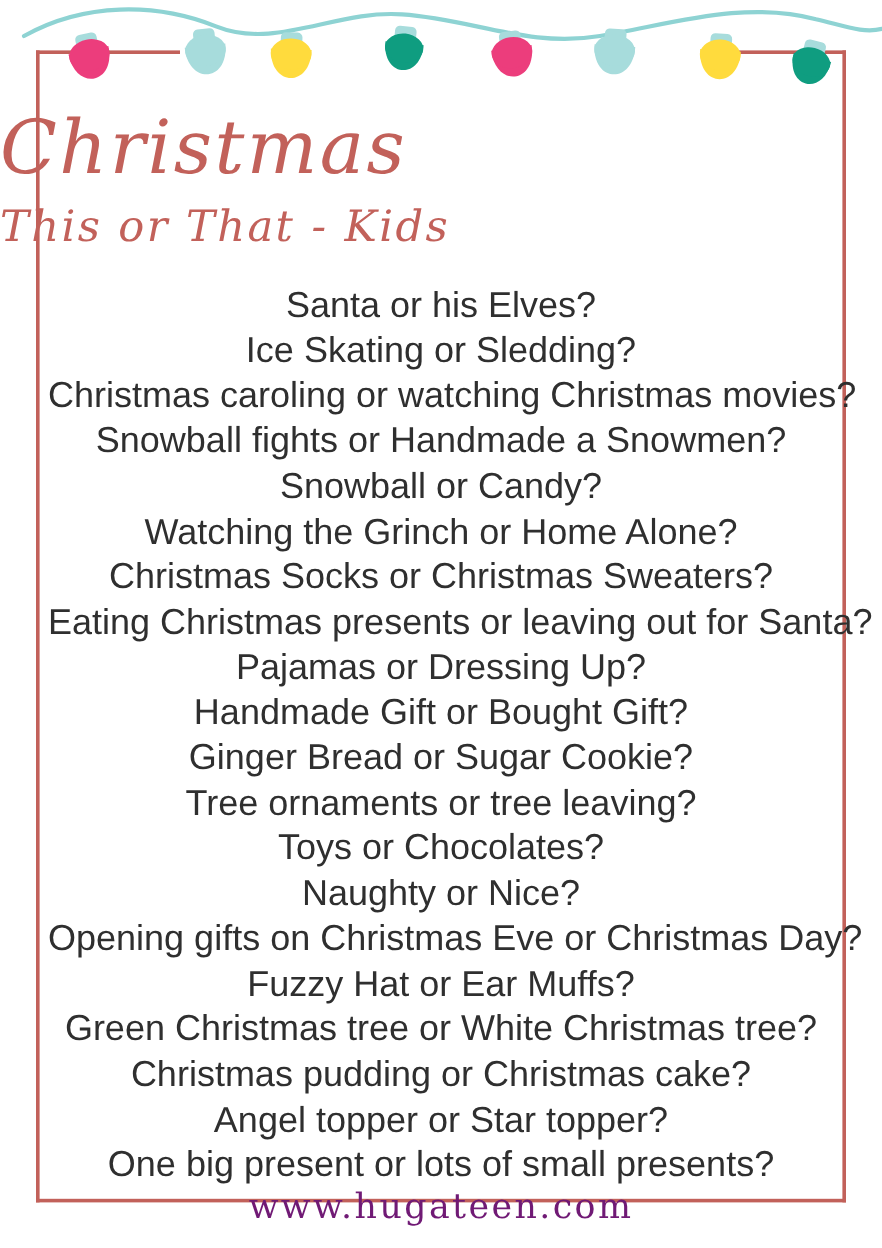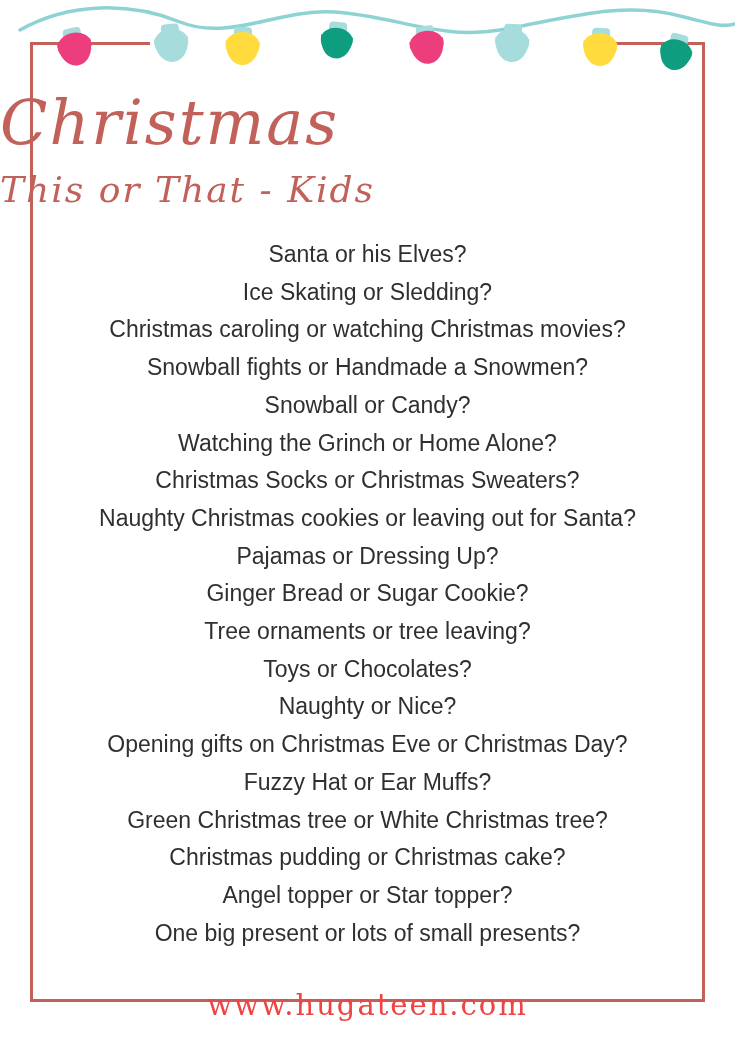--- a/index.html
+++ b/index.html
@@ -87,39 +87,39 @@
   
   .questions {
     position: absolute;
     left: 40px;
     top: 236px;
     width: 655px;
     text-align: center;
   }
   .question {
     font-family: "Liberation Sans", sans-serif;
-    font-size: 23px;
+    font-size: 30px;
     line-height: 37.7px;
     color: #2f2f2f;
     white-space: nowrap;
   }
 
   
   .footer {
     position: absolute;
     left: 0;
     bottom: 18px;
     width: 735px;
     text-align: center;
   }
   .footer-url {
     font-family: "DejaVu Serif", serif;
     font-size: 29px;
     letter-spacing: 2px;
-    color: #ef4444;
+    color: #701a75;
   }
 </style>
 </head>
 <body>
 
 <div class="page">
 
   <div class="frame">
     <div class="bar left"></div>
     <div class="bar right"></div>
@@ -189,22 +189,23 @@
   </div>
 
   <div class="questions">
       <div class="question">Santa or his Elves?</div>
       <div class="question">Ice Skating or Sledding?</div>
       <div class="question">Christmas caroling or watching Christmas movies?</div>
       <div class="question">Snowball fights or Handmade a Snowmen?</div>
       <div class="question">Snowball or Candy?</div>
       <div class="question">Watching the Grinch or Home Alone?</div>
       <div class="question">Christmas Socks or Christmas Sweaters?</div>
-      <div class="question">Naughty Christmas cookies or leaving out for Santa?</div>
+      <div class="question">Eating Christmas presents or leaving out for Santa?</div>
       <div class="question">Pajamas or Dressing Up?</div>
+      <div class="question">Handmade Gift or Bought Gift?</div>
       <div class="question">Ginger Bread or Sugar Cookie?</div>
       <div class="question">Tree ornaments or tree leaving?</div>
       <div class="question">Toys or Chocolates?</div>
       <div class="question">Naughty or Nice?</div>
       <div class="question">Opening gifts on Christmas Eve or Christmas Day?</div>
       <div class="question">Fuzzy Hat or Ear Muffs?</div>
       <div class="question">Green Christmas tree or White Christmas tree?</div>
       <div class="question">Christmas pudding or Christmas cake?</div>
       <div class="question">Angel topper or Star topper?</div>
       <div class="question">One big present or lots of small presents?</div>

